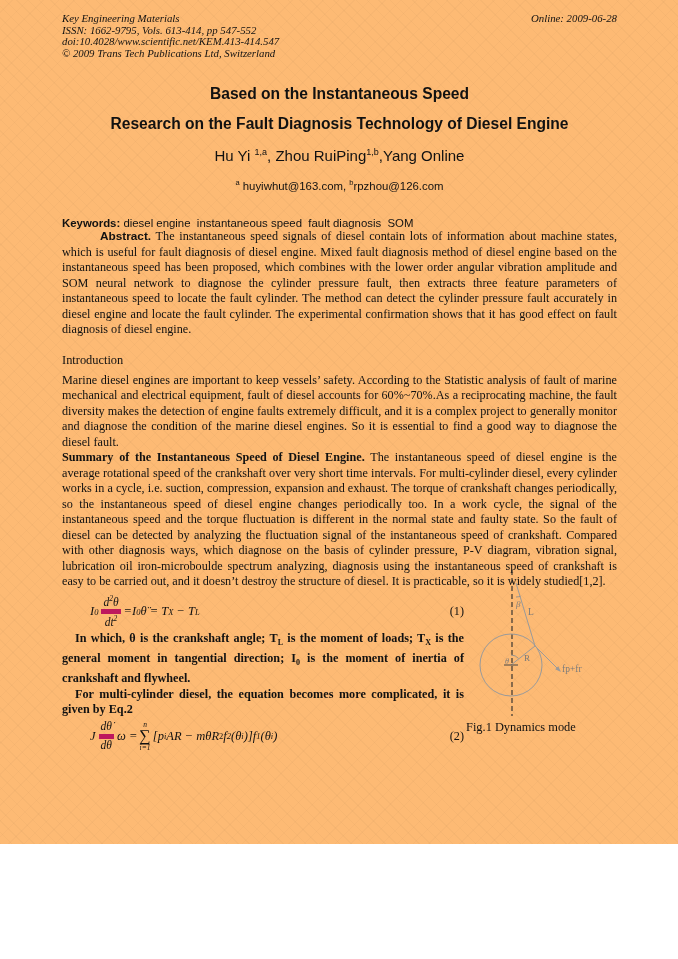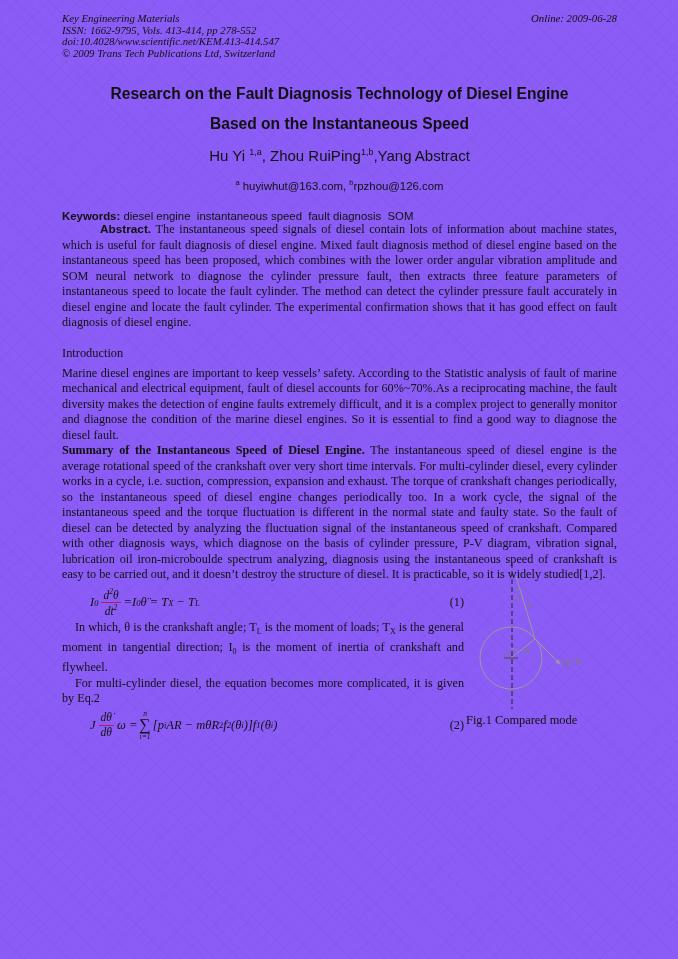--- a/index.html
+++ b/index.html
@@ -4,22 +4,22 @@
 <style>
   :root{
     --serif: "Liberation Serif", "DejaVu Serif", serif;
     --sans: "Liberation Sans", "DejaVu Sans", sans-serif;
     --ink: #111;
   }
   *{ box-sizing: border-box; }
   html,body{ margin:0; padding:0; background:#fff; }
   .page{
     position:relative;
-    width:678px; height:959px;
-    background:#8b5cf6;
+    width:678px; height:844px;
+    background:#fdba74;
     color:var(--ink);
     font-family:var(--serif);
     padding:13px 61px 0 62px;
     overflow:hidden;
   }
   
   .page::before{
     content:"";
     position:absolute; inset:0;
     background-image:
@@ -37,45 +37,45 @@
 
   
   .title{ text-align:center; font-family:var(--sans); font-weight:bold;
           font-size:15.6px; line-height:30px; margin:0; }
   .authors{ text-align:center; font-family:var(--sans); font-size:15px; margin-top:8px; }
   .authors sup{ font-size:9px; }
   .affil{ text-align:center; font-family:var(--sans); font-size:11.4px; margin-top:9px; }
   .affil sup, .emails sup{ font-size:7.5px; }
   .emails{ text-align:center; font-family:var(--sans); font-size:11.4px; margin-top:14px; }
 
-  .keywords{ font-family:var(--sans); font-size:11.4px; margin-top:18px; }
+  .keywords{ font-family:var(--sans); font-size:11.4px; margin-top:25px; }
   .keywords .kw-label{ font-weight:bold; }
   .pre{ white-space:pre-wrap; }
 
   
   p.body{ font-size:12.2px; line-height:15.5px; text-align:justify; margin:0; }
   .lead-sans{ font-family:var(--sans); font-weight:bold; font-size:11.8px;margin-left:38px; }
   .lead-serif{ font-weight:bold; }
   .mt-abs{ margin-top:11px; }
   h2.sec{ font-size:12.4px; font-weight:normal; margin:15px 0 5px 0; }
   p.body sub{ font-size:8px; }
-  p.indent{ text-indent:13px; }
+  p.indent{ text-indent:13px;font-weight:bold; }
 
   
   .cols{ display:flex; margin-top:2px; }
   .col-left{ width:402px; flex:0 0 402px; }
   .col-right{ flex:1; padding-left:2px; }
 
   
   .eqrow{ display:flex; align-items:center; font-size:12.5px; padding-left:28px; margin:3px 0; }
   .eq{ font-style:italic; }
   .eqrow sub{ font-size:8.5px; font-style:italic; }
   .eqrow sup{ font-size:8.5px; }
   .frac{ display:inline-block; vertical-align:middle; text-align:center; margin:0 3px; line-height:1; }
-  .frac .num{ display:block; border-bottom:1px solid #be185d; padding:0 2px 1px; font-size:11.5px; }
+  .frac .num{ display:block; border-bottom:5px solid #be185d; padding:0 2px 1px; font-size:11.5px; }
   .frac .den{ display:block; padding-top:1px; font-size:11.5px; }
   .frac sup{ font-size:7.5px; }
   .sum{ display:inline-flex; flex-direction:column; align-items:center; vertical-align:middle;
         line-height:1; margin:0 2px; font-style:normal; }
   .sum .lim{ font-size:7.5px; font-style:italic; }
   .sum .sigma{ font-size:16px; }
   .eq-label{ margin-left:auto; font-style:normal; font-size:12.2px; }
 
   
   .figure-wrap svg{ display:block; margin-top:-22px; }
@@ -83,33 +83,33 @@
   .figtext{ font-family:var(--serif); fill:#7a7a7a; }
 </style>
 </head>
 <body>
 
 <div class="page">
 
   <div class="hdr">
     <div class="hdr-left">
       <div>Key Engineering Materials</div>
-      <div>ISSN: 1662-9795, Vols. 413-414, pp 278-552</div>
+      <div>ISSN: 1662-9795, Vols. 613-414, pp 547-552</div>
       <div>doi:10.4028/www.scientific.net/KEM.413-414.547</div>
       <div>© 2009 Trans Tech Publications Ltd, Switzerland</div>
     </div>
     <div class="hdr-right">Online: 2009-06-28</div>
   </div>
 
   <h1 class="title">
+    <div>Based on the Instantaneous Speed</div>
     <div>Research on the Fault Diagnosis Technology of Diesel Engine</div>
-    <div>Based on the Instantaneous Speed</div>
   </h1>
 
-  <div class="authors"><span>Hu Yi </span><sup>1,a</sup><span>, Zhou RuiPing</span><sup>1,b</sup><span>,Yang Abstract</span></div>
+  <div class="authors"><span>Hu Yi </span><sup>1,a</sup><span>, Zhou RuiPing</span><sup>1,b</sup><span>,Yang Online</span></div>
 
 
   <div class="emails"><sup>a</sup><span> huyiwhut@163.com, </span><sup>b</sup><span>rpzhou@126.com</span></div>
 
   <div class="keywords"><span class="kw-label">Keywords:</span><span class="pre"> diesel engine  instantaneous speed  fault diagnosis  SOM</span></div>
 
   <p class="body mt-abs"><span class="lead-sans">Abstract.</span><span> The instantaneous speed signals of diesel contain lots of information about machine states, which is useful for fault diagnosis of diesel engine. Mixed fault diagnosis method of diesel engine based on the instantaneous speed has been proposed, which combines with the lower order angular vibration amplitude and SOM neural network to diagnose the cylinder pressure fault, then extracts three feature parameters of instantaneous speed to locate the fault cylinder. The method can detect the cylinder pressure fault accurately in diesel engine and locate the fault cylinder. The experimental confirmation shows that it has good effect on fault diagnosis of diesel engine.</span></p>
 
   <h2 class="sec">Introduction</h2>
   <p class="body">Marine diesel engines are important to keep vessels’ safety. According to the Statistic analysis of fault of marine mechanical and electrical equipment, fault of diesel accounts for 60%~70%.As a reciprocating machine, the fault diversity makes the detection of engine faults extremely difficult, and it is a complex project to generally monitor and diagnose the condition of the marine diesel engines. So it is essential to find a good way to diagnose the diesel fault.</p>
@@ -163,17 +163,17 @@
 
         <line x1="69" y1="76" x2="91" y2="98" stroke="#9a9a9a" stroke-width="1"></line>
         <polygon points="95,102 89.2,99.3 92.3,96.2" fill="#9a9a9a"></polygon>
 
         <text x="50" y="37" font-size="9" font-style="italic" class="figtext">β</text>
         <text x="62" y="45" font-size="9.5" class="figtext">L</text>
         <text x="58" y="91" font-size="9" class="figtext">R</text>
         <text x="39" y="94" font-size="8" font-style="italic" class="figtext">θ</text>
         <text x="96" y="102" font-size="9.5" class="figtext">fp+fr</text>
       </svg>
-      <div class="fig-caption">Fig.1 Compared mode</div>
+      <div class="fig-caption">Fig.1 Dynamics mode</div>
     </div>
   </div>
 
 </div>
 
 </body></html>

